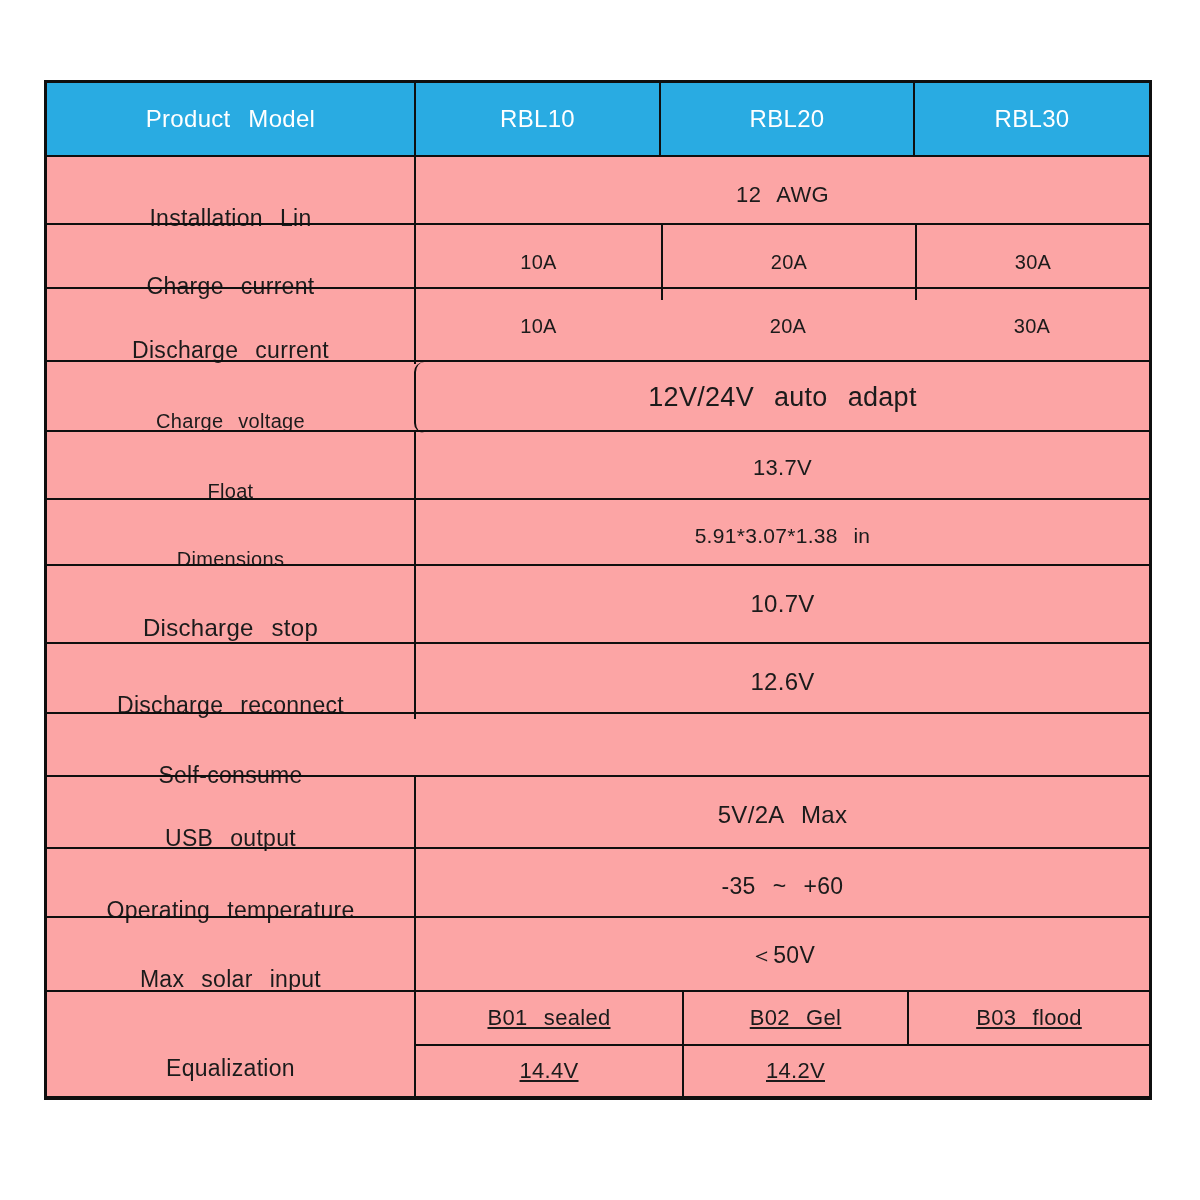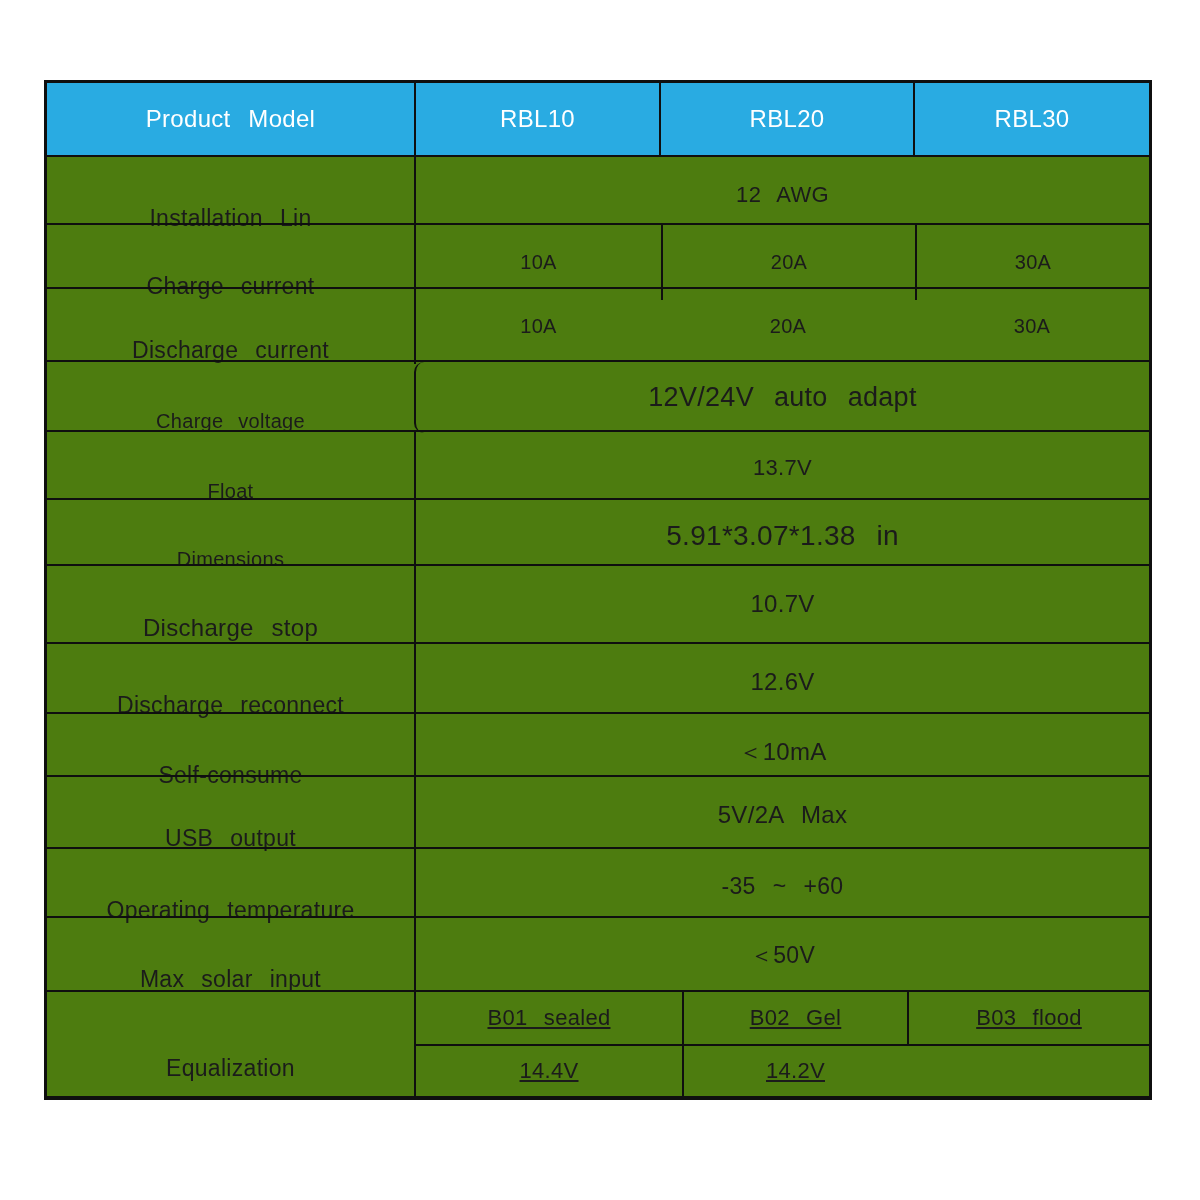--- a/index.html
+++ b/index.html
@@ -5,21 +5,21 @@
   html,body{margin:0;padding:0;}
   body{
     width:1200px;height:1200px;background:#ffffff;position:relative;
     font-family:"Liberation Sans","DejaVu Sans",sans-serif;
     color:#1b1b1b;
     -webkit-font-smoothing:antialiased;
   }
   .spec-table{
     position:absolute;left:44px;top:80px;width:1108px;
     border:3px solid #0f0f0f;border-bottom-width:4px;
-    background:#4d7c0f;box-sizing:border-box;
+    background:#fca5a5;box-sizing:border-box;
     display:flex;flex-direction:column;
   }
   .row{display:grid;grid-template-columns:367px 1fr;box-sizing:border-box;}
   .row + .row{border-top:2px solid #0f0f0f;}
   .cell{
     display:flex;align-items:center;justify-content:center;
     box-sizing:border-box;text-align:center;
     word-spacing:0.45em;letter-spacing:0.3px;white-space:nowrap;
   }
   .vwrap{border-left:2px solid #0f0f0f;box-sizing:border-box;display:flex;align-items:center;justify-content:center;}
@@ -35,21 +35,21 @@
   .r10{height:63px}.r11{height:72px}.r12{height:69px}.r13{height:74px}
   .r14{height:106px}
   
   .label{font-size:23px;margin-top:48px;}
   .r5 .label,.r6 .label,.r7 .label{font-size:20px;}
   .r2 .vwrap{font-size:22px;}
   .r3 .cell,.r4 .cell{font-size:20px;}
   .r3 .label,.r4 .label{font-size:23px;}
   .r5 .vwrap{font-size:27px;border-radius:10px;}
   .r6 .vwrap{font-size:22px;}
-  .r7 .vwrap{font-size:28px;}
+  .r7 .vwrap{font-size:21px;}
   .r8 .vwrap,.r9 .vwrap,.r10 .vwrap,.r11 .vwrap{font-size:24px;}
   .r12 .vwrap,.r13 .vwrap{font-size:23px;}
   .r8 .label{font-size:24px;}
   
   .eq{border-left:2px solid #0f0f0f;box-sizing:border-box;display:grid;grid-template-rows:1fr 1fr;}
   .eq-sub{display:grid;grid-template-columns:266px 225px 1fr;box-sizing:border-box;text-decoration:underline;}
   .eq-sub + .eq-sub{border-top:2px solid #0f0f0f;}
   .eq-sub .cell{font-size:22px;}
   .eq-sub .cell + .cell{border-left:2px solid #0f0f0f;}
 </style>
@@ -108,21 +108,20 @@
     <div class="cell vwrap">10.7V</div>
   </div>
 
   <div class="row r9">
     <div class="cell label">Discharge reconnect</div>
     <div class="cell vwrap">12.6V</div>
   </div>
 
   <div class="row r10">
     <div class="cell label">Self-consume</div>
-    <div class="cell vwrap">＜10mA</div>
   </div>
 
   <div class="row r11">
     <div class="cell label">USB output</div>
     <div class="cell vwrap">5V/2A Max</div>
   </div>
 
   <div class="row r12">
     <div class="cell label">Operating temperature</div>
     <div class="cell vwrap">-35 ~ +60</div>

